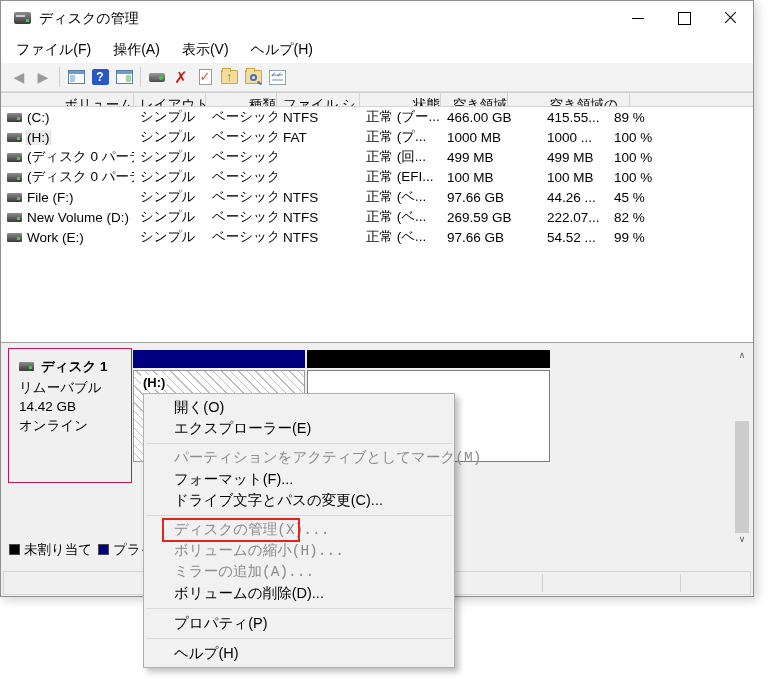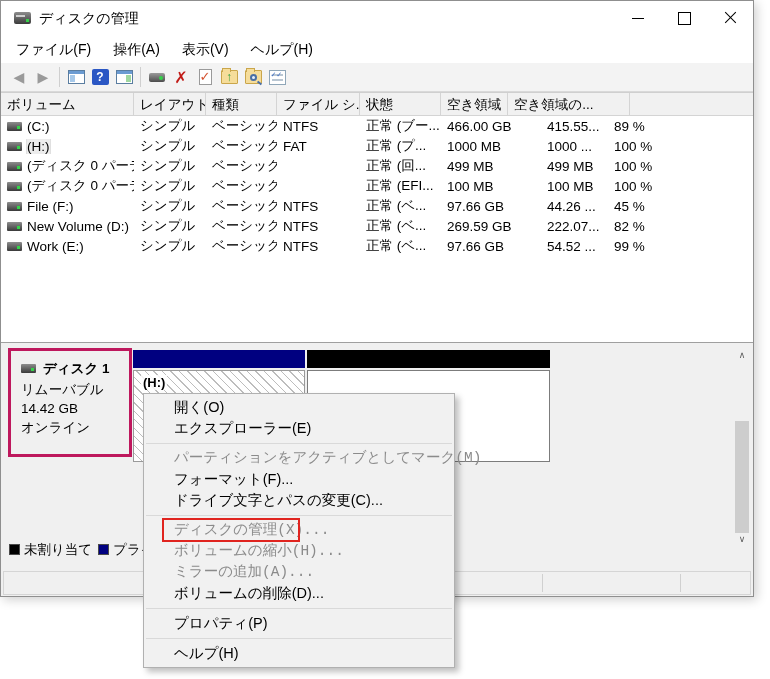--- a/index.html
+++ b/index.html
@@ -51,35 +51,35 @@
   .fup { color:#2e9e3e; font-weight:900; font-size:12px; line-height:1; }
   .mag { position:relative; width:7px; height:7px; border:2px solid #4a6fa5; border-radius:50%; background:#e8f0fa; }
   .mag::after { content:''; position:absolute; left:5px; top:6px; width:5px; height:2px; background:#4a6fa5; transform:rotate(40deg); }
   .listg { position:relative; width:17px; height:15px; background:#fff; border:1px solid #8fa6b8; display:inline-block; }
   .listg span { position:absolute; left:2px; width:11px; height:2px; background:#b9c6d2; }
   .listg span:nth-child(1){ top:3px; } .listg span:nth-child(2){ top:8px; }
   .listg::after { content:'✓✓'; position:absolute; left:1px; top:0px; color:#3f6fc4; font-size:7px; letter-spacing:0px; }
 
   
   .listview { position:absolute; left:0; top:91px; right:0; height:250px; background:#fff; border-top:1px solid #cfcfcf; }
-  .lheader { display:flex; height:23px; background:#f1f1f1; border-bottom:1px solid #d4d4d4; }
+  .lheader { display:flex; height:14px; background:#f1f1f1; border-bottom:1px solid #d4d4d4;text-align:right; }
   .hc { font-size:13.5px; padding:3px 0 0 6px; border-right:1px solid #d4d4d4; overflow:hidden; white-space:nowrap; }
   .c0{width:133px}.c1{width:72px}.c2{width:71px}.c3{width:83px}.c4{width:81px}.c5{width:100px}.c6{width:67px}.c7{width:122px}
   .cfill{ flex:1; border-right:none; }
   .vrow { display:flex; height:20px; align-items:center; font-size:13.5px; }
   .vc { padding-left:6px; overflow:hidden; white-space:nowrap; }
   .vc.c0 { display:flex; align-items:center; }
   .vol-ico { position:relative; flex:0 0 15px; width:15px; height:9px; margin-right:5px;
     background:linear-gradient(#8d8d8d,#3a3a3a); border-radius:1px; }
   .vol-ico::after { content:''; position:absolute; right:2px; bottom:2px; width:3px; height:3px; background:#35d24a; }
   .vrow.sel .vlabel { background:#ececec; outline:1px solid #e0e0e0; }
 
   
   .bottom { position:absolute; left:0; top:341px; right:0; height:205px; background:#f0f0f0; border-top:1px solid #9f9f9f; }
-  .disk-label { position:absolute; left:7px; top:5px; width:124px; height:109px; border:3px solid #be185d;
+  .disk-label { position:absolute; left:7px; top:5px; width:124px; height:135px; border:1px solid #be185d;
     padding:8px 0 0 10px; font-size:13.5px; line-height:19px; }
   .dl-head { display:flex; align-items:center; font-weight:bold; margin-bottom:2px; }
   .dl-head .vol-ico { margin-right:7px; }
   .part { position:absolute; top:7px; }
   .p0 { left:132px; width:172px; } .p1 { left:306px; width:243px; }
   .pbar { height:18px; }
   .pbody { margin-top:2px; height:92px; background:#fff; border:1px solid #7c7c7c; position:relative; }
   .pbody.hatch { background:repeating-linear-gradient(45deg,#ffffff 0px,#ffffff 5px,#bdbdbd 5px,#bdbdbd 6px); border-color:#9a9a9a; }
   .plabel { position:absolute; left:7px; top:4px; font-size:13px; font-weight:bold; background:rgba(255,255,255,.85); padding:0 2px; }
   .vscroll { position:absolute; right:4px; top:4px; width:14px; height:200px; background:#f0f0f0; }

